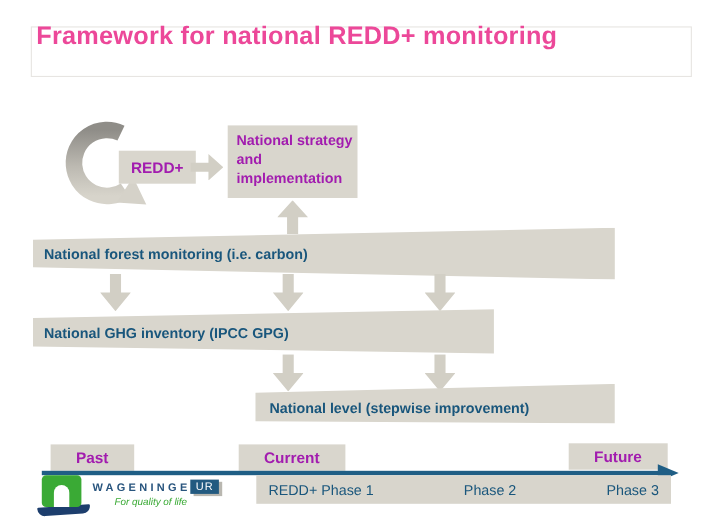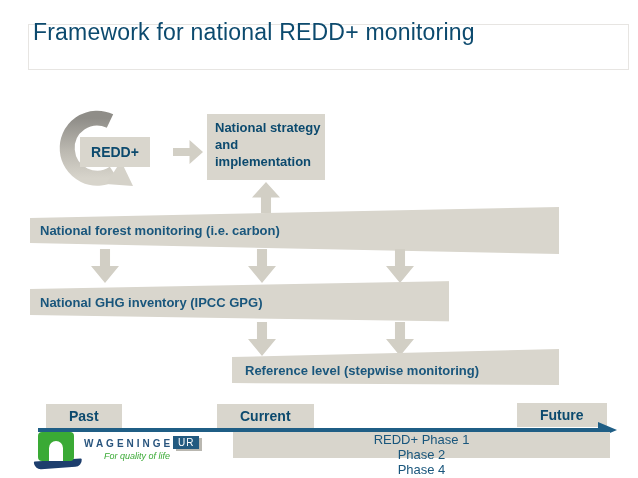--- a/index.html
+++ b/index.html
@@ -4,35 +4,35 @@
 <style>
   html,body{margin:0;padding:0;background:#fff;}
   .slide{
     position:relative;width:638px;height:478px;background:#ffffff;
     font-family:"Liberation Sans",sans-serif;overflow:hidden;
   }
   
   .title-frame{position:absolute;left:28px;top:24px;width:599px;height:44px;
     border:1px solid #e7e5e2;background:#ffffff;}
   .title{position:absolute;left:33px;top:19px;width:600px;
-    font-size:23px;font-weight:400;color:#0c4a6e;letter-spacing:.2px;}
+    font-size:23px;font-weight:700;color:#ec4899;letter-spacing:.2px;}
   
-  .gbox{position:absolute;background:#d9d6cd;color:#0c4a6e;font-weight:bold;}
+  .gbox{position:absolute;background:#d9d6cd;color:#a21caf;font-weight:bold;}
   .wedge{position:absolute;background:#d9d6cd;}
   .wedge span{position:absolute;color:#19567c;font-weight:bold;font-size:13px;white-space:nowrap;}
   .arrow-down{position:absolute;width:28px;height:34px;background:#d2cfc5;
     clip-path:polygon(32% 0,68% 0,68% 50%,100% 50%,50% 100%,0 50%,32% 50%);}
   .arrow-up{position:absolute;width:28px;height:31px;background:#d2cfc5;
     clip-path:polygon(50% 0,100% 50%,68% 50%,68% 100%,32% 100%,32% 50%,0 50%);}
   .arrow-right{position:absolute;width:30px;height:24px;background:#d2cfc5;
     clip-path:polygon(0 33%,55% 33%,55% 0,100% 50%,55% 100%,55% 67%,0 67%);}
   
   .cycle{position:absolute;left:55px;top:104px;}
   
-  .redd-box{left:80px;top:137px;width:70px;height:30px;display:flex;
+  .redd-box{left:108px;top:137px;width:70px;height:30px;display:flex;
     align-items:center;justify-content:center;font-size:14px;}
   .strategy-box{left:207px;top:114px;width:118px;height:66px;font-size:13px;
     line-height:1.3;padding:6px 2px 0 8px;box-sizing:border-box;}
   
   .wedge-forest{left:30px;top:205px;width:609px;height:50px;
     clip-path:polygon(0 13px,529px 2px,529px 49px,0 38px);}
   .wedge-forest span{left:10px;top:18px;}
   .wedge-ghg{left:30px;top:276px;width:419px;height:49px;
     clip-path:polygon(0 13px,529px 3px,529px 47px,0 39px);}
   .wedge-ghg span{left:10px;top:19px;}
@@ -43,21 +43,21 @@
   .time-label{font-size:14px;height:24px;display:flex;align-items:center;
     padding:0 23px;}
   .lbl-past{left:46px;top:404px;}
   .lbl-current{left:217px;top:404px;}
   .lbl-future{left:517px;top:403px;}
   .timeline-line{position:absolute;left:38px;top:428px;width:564px;height:4px;background:#1f5e85;}
   .timeline-head{position:absolute;left:598px;top:422px;width:0;height:0;
     border-left:19px solid #1f5e85;border-top:8px solid transparent;border-bottom:8px solid transparent;}
   .phase-bar{position:absolute;left:233px;top:432px;width:377px;height:26px;
     background:#d8d5cc;display:flex;align-items:center;justify-content:space-between;
-    padding:0 11px;box-sizing:border-box;color:#19567c;font-size:13px;flex-direction:column;}
+    padding:0 11px;box-sizing:border-box;color:#19567c;font-size:13px;}
   
   .logo{position:absolute;left:36px;top:430px;width:190px;height:46px;}
   .logo-mark{position:absolute;left:2px;top:2px;width:36px;height:29px;
     background:#3aaa35;border-radius:4px;}
   .logo-arch{position:absolute;left:11px;top:9px;width:14px;height:20px;
     background:#ffffff;border-radius:7px 7px 0 0;}
   .logo-boat{position:absolute;left:-2px;top:30px;width:48px;height:8px;
     background:#1d3e6d;border-radius:2px 2px 12px 12px;transform:rotate(-4deg);}
   .logo-word{position:absolute;left:48px;top:8px;color:#29557e;font-size:10px;
     font-weight:bold;letter-spacing:3px;white-space:nowrap;}
@@ -101,33 +101,33 @@
   <div class="arrow-down" style="left:248px;top:249px;"></div>
   <div class="arrow-down" style="left:386px;top:249px;"></div>
 
   <div class="wedge wedge-ghg">
     <span>National GHG inventory (IPCC GPG)</span>
   </div>
   <div class="arrow-down" style="left:248px;top:322px;"></div>
   <div class="arrow-down" style="left:386px;top:322px;"></div>
 
   <div class="wedge wedge-ref">
-    <span>Reference level (stepwise monitoring)</span>
+    <span>National level (stepwise improvement)</span>
   </div>
 
   <div class="gbox time-label lbl-past">Past</div>
   <div class="gbox time-label lbl-current">Current</div>
   <div class="gbox time-label lbl-future">Future</div>
   <div class="timeline-line"></div>
   <div class="timeline-head"></div>
 
   <div class="phase-bar">
     <span>REDD+ Phase 1</span>
     <span>Phase 2</span>
-    <span>Phase 4</span>
+    <span>Phase 3</span>
   </div>
 
   <div class="logo">
     <div class="logo-boat"></div>
     <div class="logo-mark">
       <div class="logo-arch"></div>
     </div>
     <div class="logo-word">WAGENINGEN</div>
     <div class="logo-ur">UR</div>
     <div class="logo-tagline">For quality of life</div>

